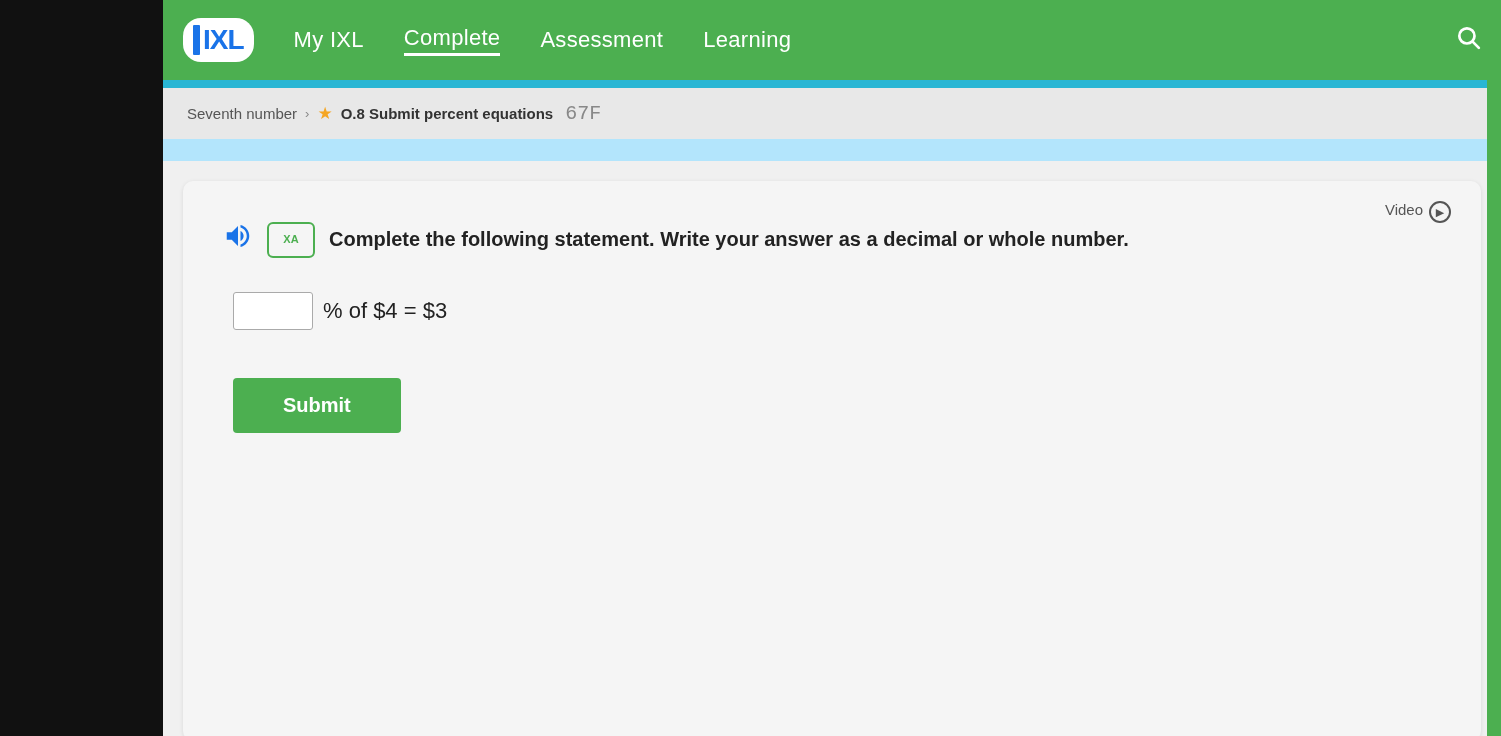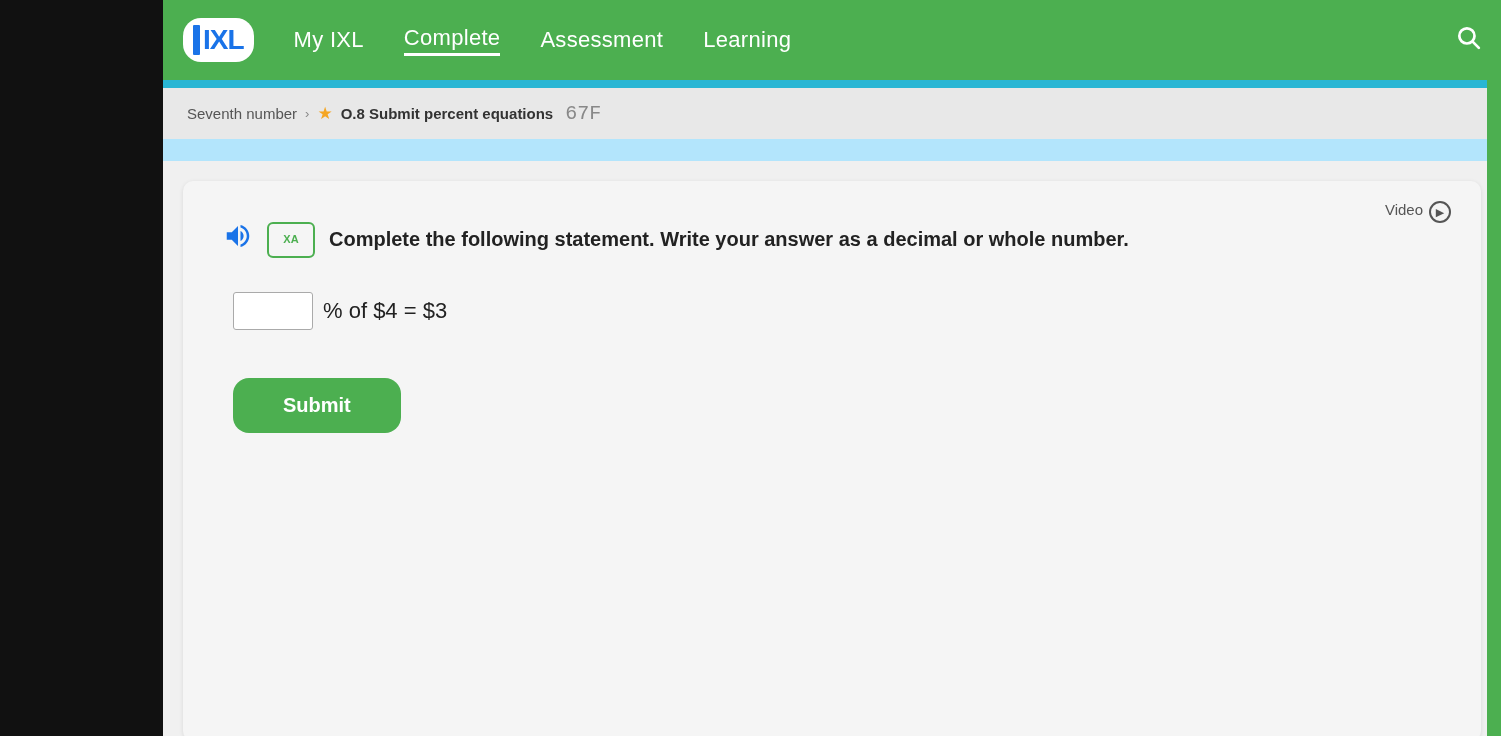--- a/index.html
+++ b/index.html
@@ -250,21 +250,21 @@
     .problem-text {
       font-size: 22px;
       color: #222;
     }
 
     
     .submit-btn {
       background: #4caf50;
       color: white;
       border: none;
-      border-radius: 16px;
+      border-radius: 4px;
       padding: 16px 50px;
       font-size: 20px;
       font-weight: bold;
       cursor: pointer;
       margin-left: 10px;
     }
 
     
     .right-scroll {
       position: absolute;

